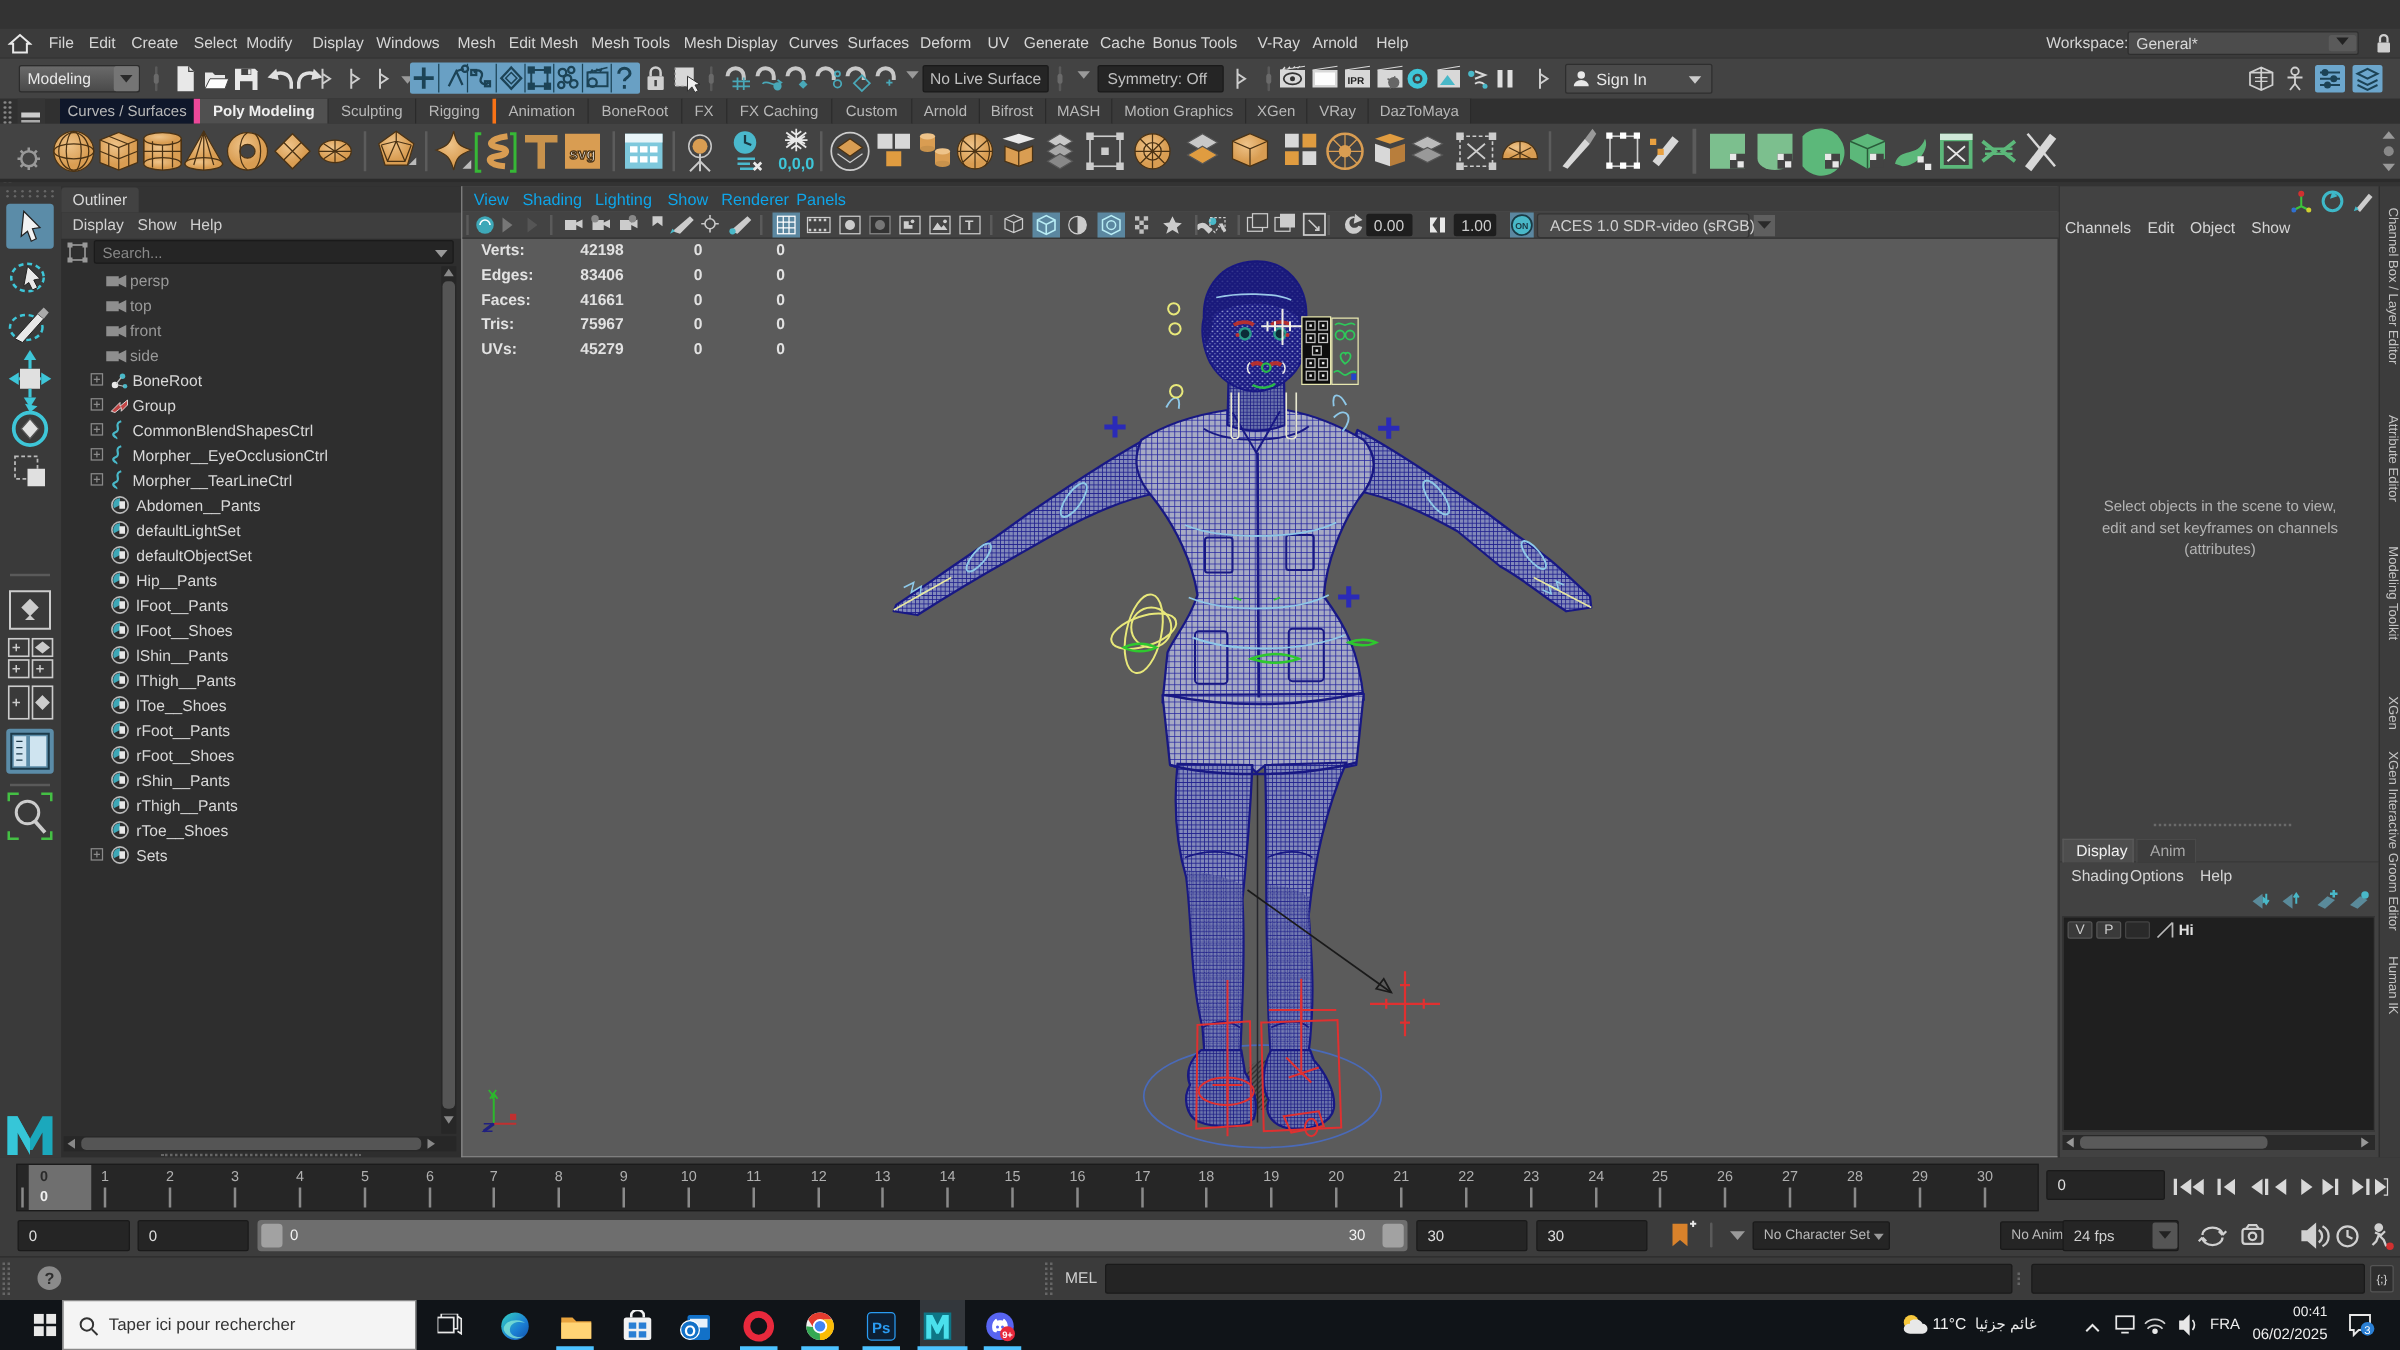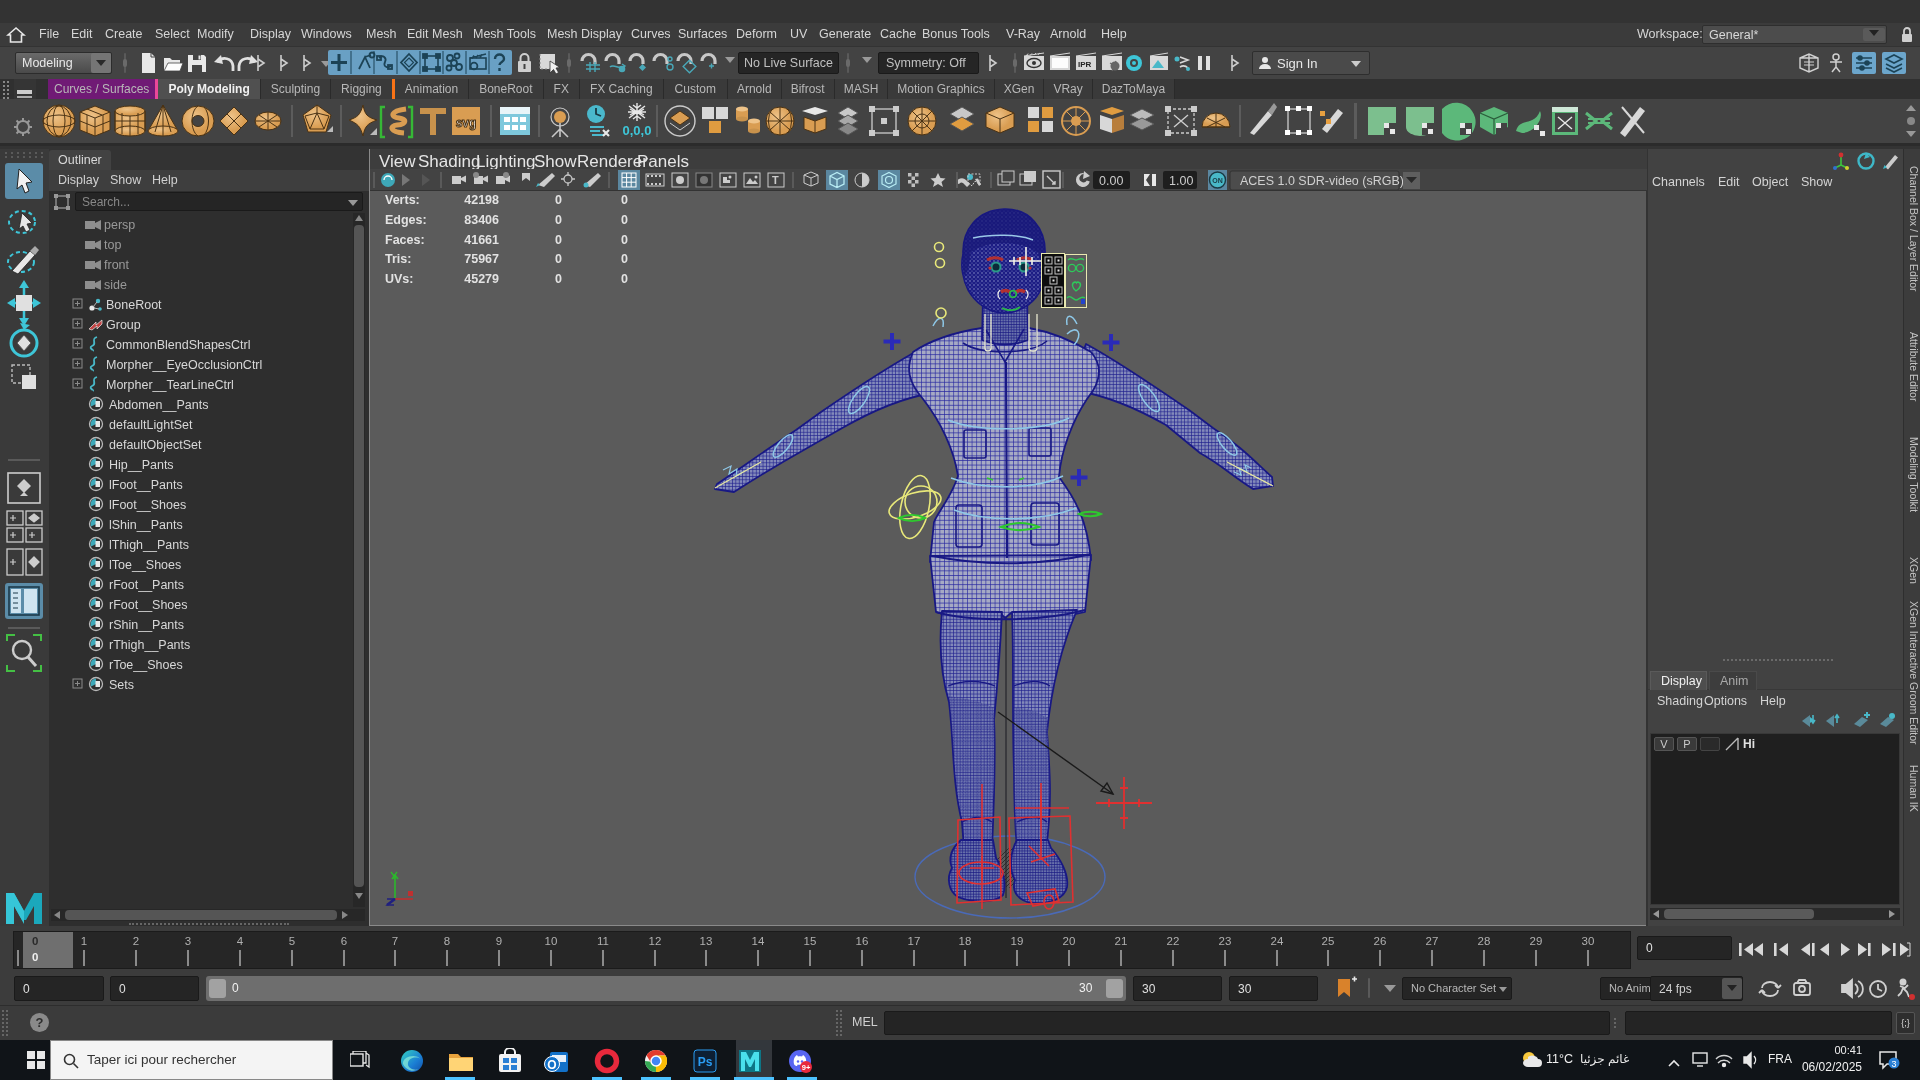--- a/index.html
+++ b/index.html
@@ -250,21 +250,21 @@
 </div>
 
 <div class="abs" id="tabrow" style="left:0;top:79px;width:1920px;height:20px;background:#303030;">
   <div class="abs" style="left:2px;top:1px;width:8px;height:66px;background-image:radial-gradient(#888 1px, transparent 1.2px);background-size:4px 4px;"></div>
   <div class="abs" style="left:14px;top:0px;width:22px;height:67px;background:#353535;"></div>
   <svg class="abs" style="left:14px;top:10px" width="22" height="12" viewBox="0 0 22 12">
     <rect x="3" y="1" width="15" height="4" fill="#ccc"></rect>
         <rect x="3" y="7" width="15" height="2" fill="#aaa"></rect>
   </svg>
   <div class="abs" style="left:48px;top:0;height:20px;display:flex;font-size:12px;color:#b8b8b8;">
-    <div style="background:#701a75;border-right:3px solid #ec4899;padding:3px 6px 0;">Curves / Surfaces</div>
+    <div style="background:#0f172a;border-right:5px solid #ec4899;padding:3px 6px 0;">Curves / Surfaces</div>
     <div style="background:#505050;border-right:1px solid #2a2a2a;padding:3px 10px 0;color:#f0f0f0;font-weight:bold;">Poly Modeling</div>
     <div style="background:#3a3a3a;border-right:1px solid #2a2a2a;padding:3px 10px 0;">Sculpting</div>
     <div style="background:#3a3a3a;border-right:3px solid #f97316;padding:3px 10px 0;">Rigging</div>
     <div style="background:#3a3a3a;border-right:1px solid #2a2a2a;padding:3px 10px 0;">Animation</div>
     <div style="background:#3a3a3a;border-right:1px solid #2a2a2a;padding:3px 10px 0;">BoneRoot</div>
     <div style="background:#3a3a3a;border-right:1px solid #2a2a2a;padding:3px 10px 0;">FX</div>
     <div style="background:#3a3a3a;border-right:1px solid #2a2a2a;padding:3px 10px 0;">FX Caching</div>
     <div style="background:#3a3a3a;border-right:1px solid #2a2a2a;padding:3px 11px 0;">Custom</div>
     <div style="background:#3a3a3a;border-right:1px solid #2a2a2a;padding:3px 9px 0;">Arnold</div>
     <div style="background:#3a3a3a;border-right:1px solid #2a2a2a;padding:3px 9px 0;">Bifrost</div>
@@ -723,21 +723,21 @@
 
   <div class="abs" style="left:2px;top:760px;width:314px;height:12px;background:#272727;">
     <div class="abs" style="left:3px;top:2px;width:0;height:0;border-top:4px solid transparent;border-bottom:4px solid transparent;border-right:6px solid #888;"></div>
     <div class="abs" style="left:14px;top:1px;width:272px;height:10px;background:#555;border-radius:4px;"></div>
     <div class="abs" style="left:291px;top:2px;width:0;height:0;border-top:4px solid transparent;border-bottom:4px solid transparent;border-left:6px solid #888;"></div>
   </div>
   <div class="abs" style="left:80px;top:774px;width:160px;height:1px;border-top:2px dotted #666;"></div>
 </div>
 <div class="abs" id="viewport" style="left:369px;top:149px;width:1277px;height:777px;background:#5b5b5b;border-left:1px solid #8a8a8a;border-bottom:1px solid #8a8a8a;">
 
-  <div class="abs" style="left:0;top:0;width:1277px;height:20px;background:#3d3d3d;font-size:17px;color:#e5e5e5;text-align:right;">
+  <div class="abs" style="left:0;top:0;width:1277px;height:20px;background:#3d3d3d;font-size:13px;color:#0ea5e9;text-align:right;">
     <span class="abs" style="left:9px;top:3px;">View</span>
     <span class="abs" style="left:48px;top:3px;">Shading</span>
     <span class="abs" style="left:106px;top:3px;">Lighting</span>
     <span class="abs" style="left:164px;top:3px;">Show</span>
     <span class="abs" style="left:207px;top:3px;">Renderer</span>
     <span class="abs" style="left:267px;top:3px;">Panels</span>
   </div>
 
   <div class="abs" style="left:0;top:20px;width:1277px;height:22px;background:#434343;border-bottom:1px solid #333;">
     <svg class="abs" style="left:0;top:0" width="1277" height="22" viewBox="0 0 1277 22">
@@ -1083,20 +1083,21 @@
         <path d="M33 2 l4 4 -6 2 Z" fill="#3eb8c8"></path>
     <path d="M52 16 L62 4 l3 2.5 -10 12 Z" fill="#ccc"></path>
         <path d="M50 18 l4 -1.5 -2.5 -2.5 Z" fill="#3eb8c8"></path>
   </svg>
   <div class="abs" style="left:0;top:24px;width:255px;height:20px;font-size:12.5px;color:#d4d4d4;">
     <span class="abs" style="left:4px;top:2px;">Channels</span>
     <span class="abs" style="left:70px;top:2px;">Edit</span>
     <span class="abs" style="left:104px;top:2px;">Object</span>
     <span class="abs" style="left:153px;top:2px;">Show</span>
   </div>
+  <div class="abs" style="left:12px;top:248px;width:232px;text-align:center;font-size:12px;color:#b4b4b4;line-height:17px;">Select objects in the scene to view,<br>edit and set keyframes on channels<br>(attributes)</div>
   <div class="abs" style="left:75px;top:510px;width:110px;border-top:2px dotted #6a6a6a;"></div>
 
   <div class="abs" style="left:0;top:522px;width:255px;height:19px;border-bottom:1px solid #383838;">
     <div class="abs" style="left:2px;top:0;width:57px;height:19px;background:#4e4e4e;border:1px solid #5a5a5a;border-bottom:none;color:#f0f0f0;font-size:12.5px;padding:2px 0 0 10px;">Display</div>
     <div class="abs" style="left:61px;top:0;width:48px;height:19px;background:#3d3d3d;border:1px solid #4a4a4a;border-bottom:none;color:#a8a8a8;font-size:12.5px;padding:2px 0 0 10px;">Anim</div>
   </div>
   <div class="abs" style="left:0;top:543px;width:255px;height:19px;font-size:12.5px;color:#d4d4d4;">
     <span class="abs" style="left:9px;top:2px;">Shading</span>
     <span class="abs" style="left:56px;top:2px;">Options</span>
     <span class="abs" style="left:112px;top:2px;">Help</span>

